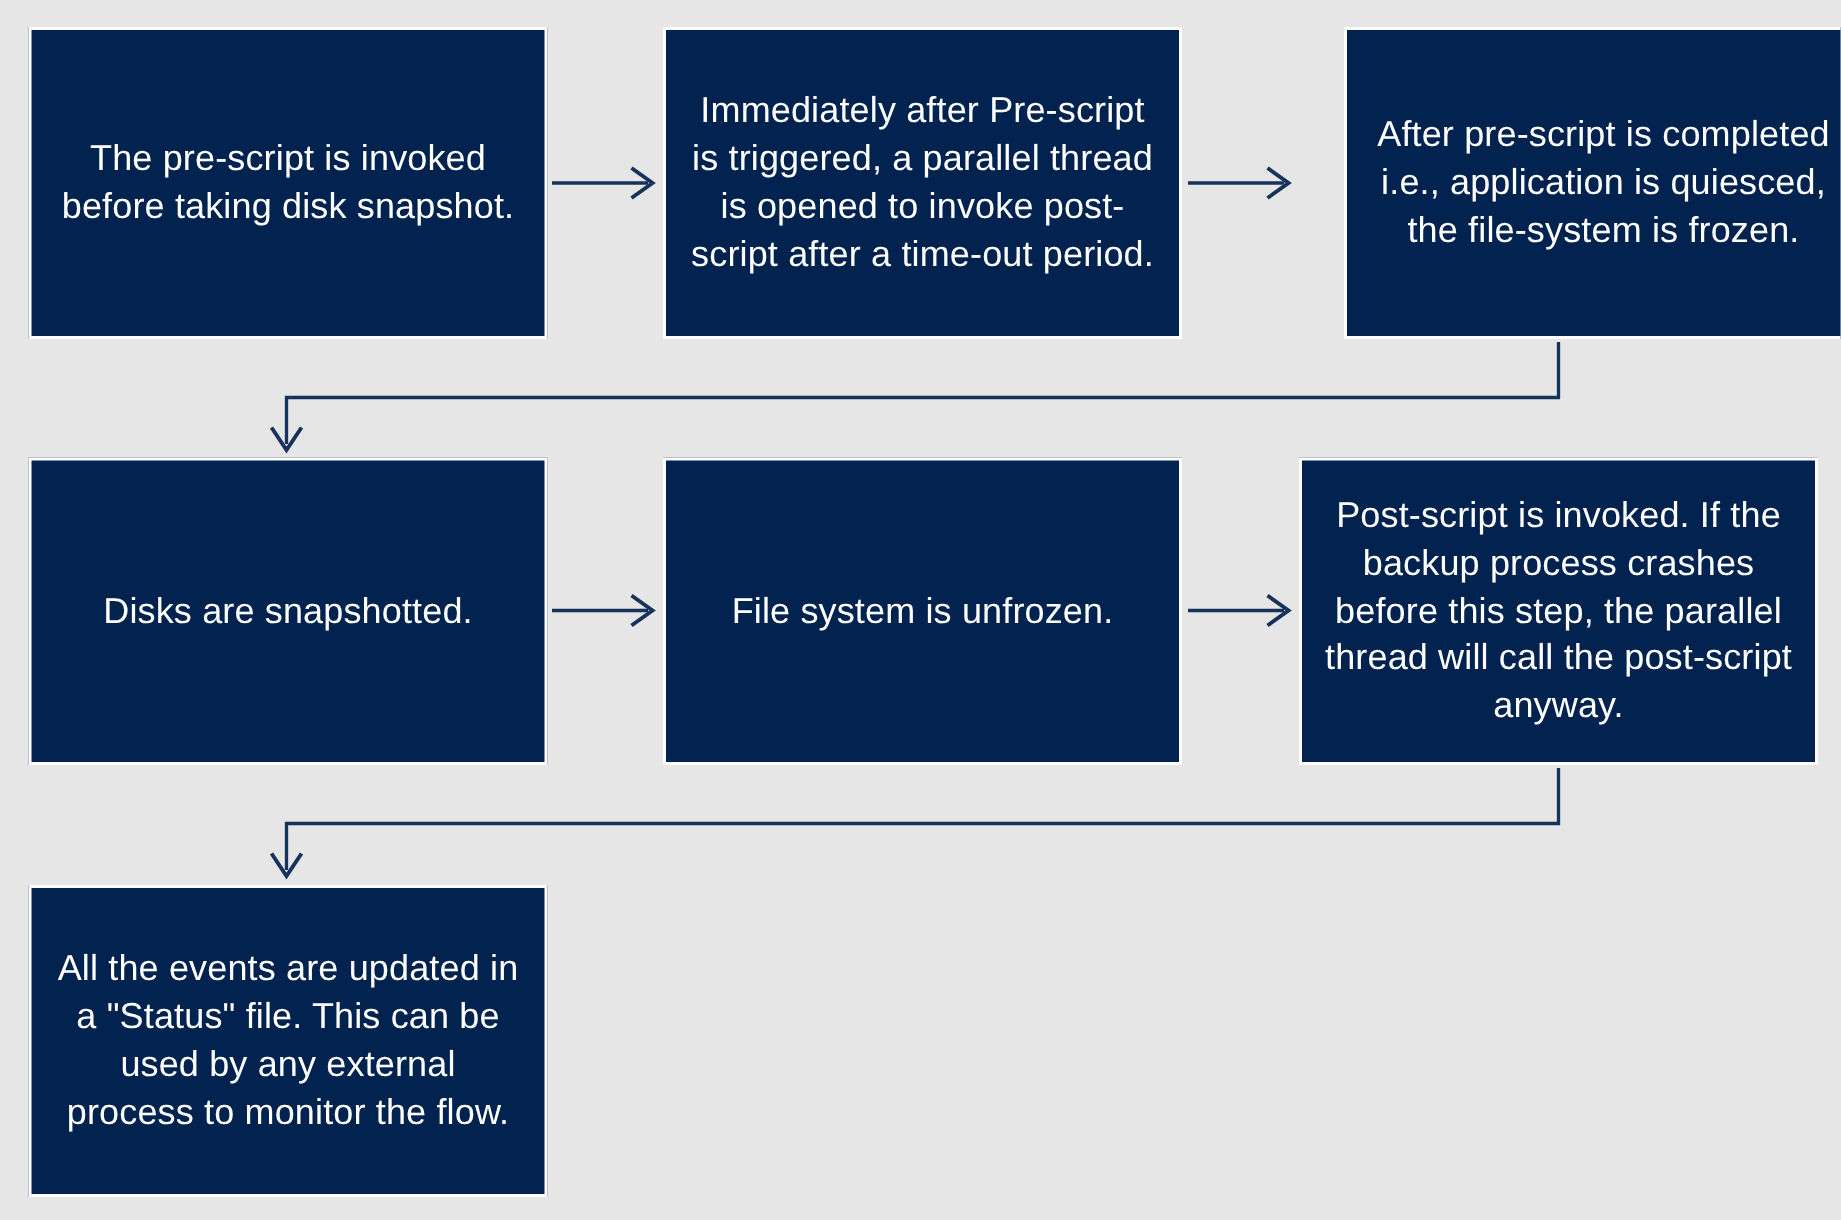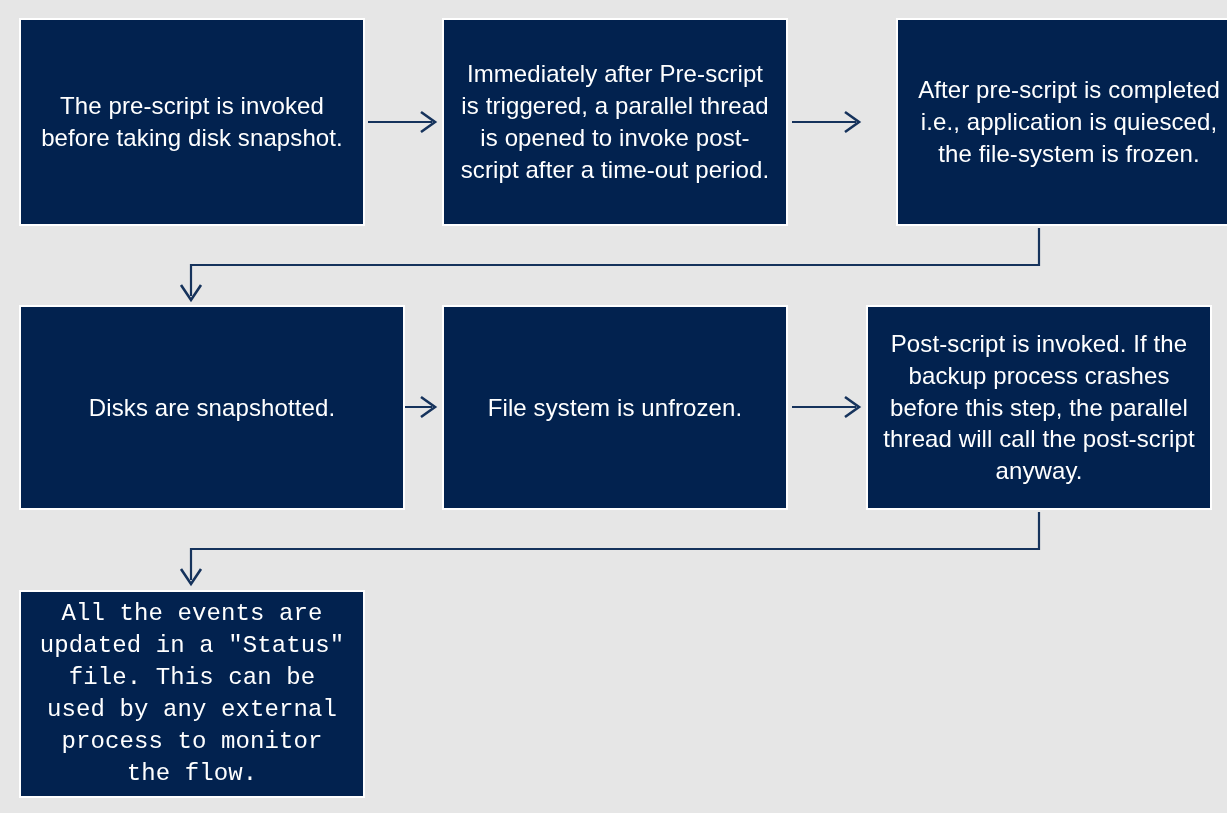--- a/index.html
+++ b/index.html
@@ -41,25 +41,25 @@
   .node-text {
     display: block;
     width: 100%;
     white-space: pre-line;
   }
   
   #node-pre-script      { left: 19px;  top: 18px;  width: 346px; height: 208px; }
   #node-parallel-thread { left: 442px; top: 18px;  width: 346px; height: 208px; }
   #node-filesystem-frozen { left: 866px; top: 18px; width: 346px; height: 208px; margin-left: 30px; }
   
-  #node-disks-snapshotted { left: 19px;  top: 305px; width: 386px; height: 205px; }
+  #node-disks-snapshotted { left: 19px;  top: 305px; width: 346px; height: 205px; }
   #node-fs-unfrozen       { left: 442px; top: 305px; width: 346px; height: 205px; }
   #node-post-script       { left: 866px; top: 305px; width: 346px; height: 205px; }
   
-  #node-status-file { left: 19px; top: 590px; width: 346px; height: 208px; font-family: Liberation Mono, monospace; }
+  #node-status-file { left: 19px; top: 590px; width: 346px; height: 208px; }
 
   
   .connector {
     position: absolute;
     left: 0;
     top: 0;
     width: 1227px;
     height: 813px;
     pointer-events: none;
     overflow: visible;

